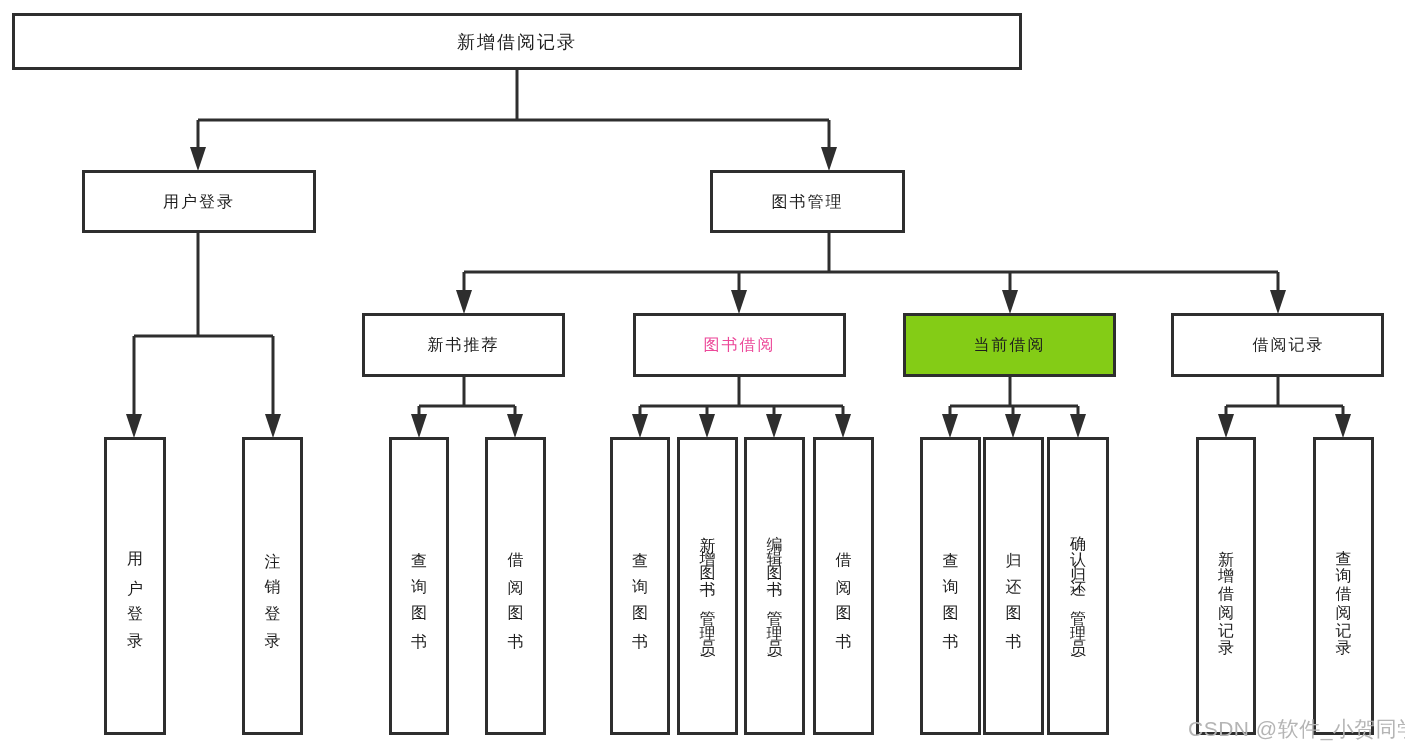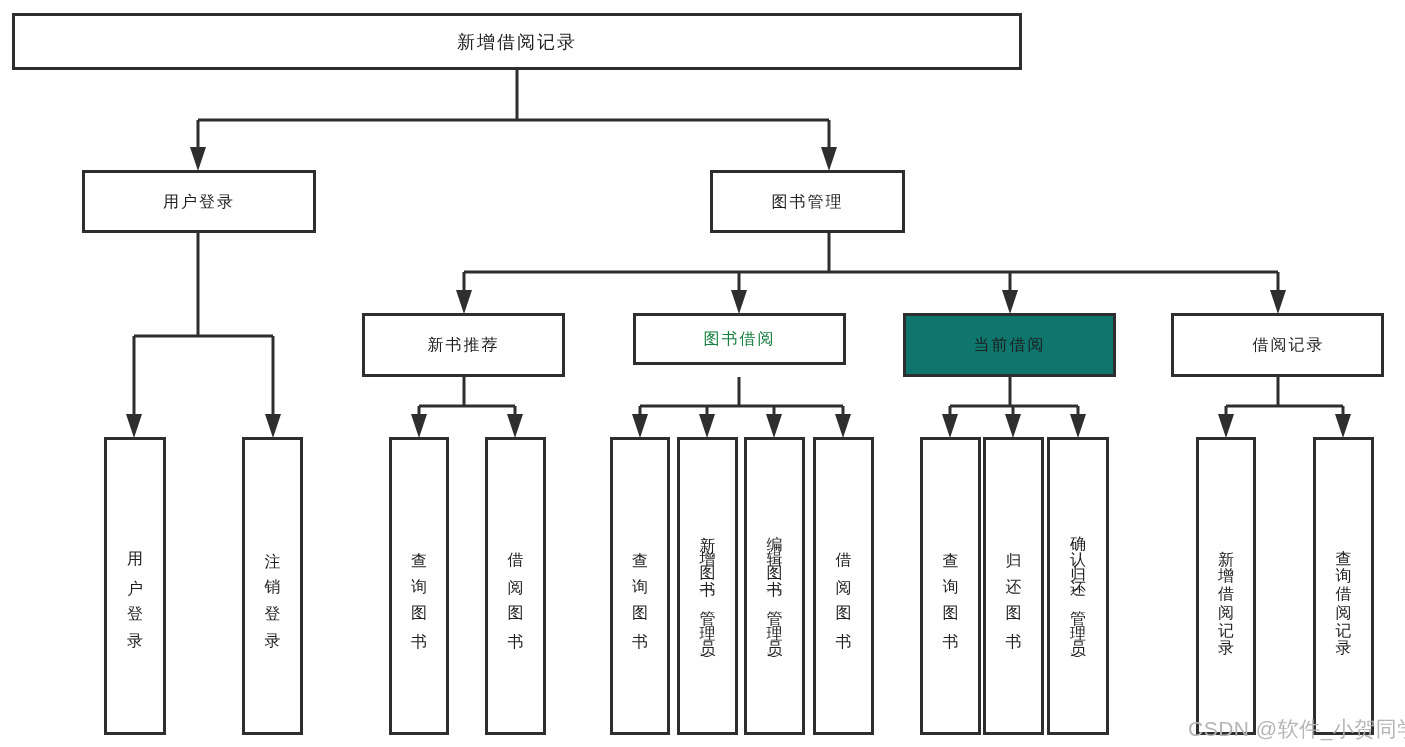--- a/index.html
+++ b/index.html
@@ -109,24 +109,24 @@
       </div>
       <div class="node" style="left: 82px; top: 170px; width: 234px; height: 63px; border-color: rgb(46, 46, 46); background: rgb(255, 255, 255); color: rgb(29, 29, 29);">
         <span>用户登录</span>
       </div>
       <div class="node" style="left: 710px; top: 170px; width: 195px; height: 63px; border-color: rgb(46, 46, 46); background: rgb(255, 255, 255); color: rgb(29, 29, 29);">
         <span>图书管理</span>
       </div>
       <div class="node" style="left: 362px; top: 313px; width: 203px; height: 64px; border-color: rgb(46, 46, 46); background: rgb(255, 255, 255); color: rgb(29, 29, 29);">
         <span>新书推荐</span>
       </div>
-      <div class="node" style="left: 633px; top: 313px; width: 213px; height: 52px; border-color: rgb(46, 46, 46); background: rgb(255, 255, 255); color: #15803d;">
+      <div class="node" style="left: 633px; top: 313px; width: 213px; height: 64px; border-color: rgb(46, 46, 46); background: rgb(255, 255, 255); color: #ec4899;">
         <span>图书借阅</span>
       </div>
-      <div class="node" style="left: 903px; top: 313px; width: 213px; height: 64px; border-color: rgb(46, 46, 46); background: #0f766e; color: rgb(29, 29, 29);">
+      <div class="node" style="left: 903px; top: 313px; width: 213px; height: 64px; border-color: rgb(46, 46, 46); background: #84cc16; color: rgb(29, 29, 29);">
         <span>当前借阅</span>
       </div>
       <div class="node" style="left: 1171px; top: 313px; width: 213px; height: 64px; border-color: rgb(46, 46, 46); background: rgb(255, 255, 255); color: rgb(29, 29, 29); padding-left: 22px;">
         <span>借阅记录</span>
       </div>
       <div class="node vertical" style="left: 104px; top: 437px; width: 62px; height: 298px; border-color: rgb(46, 46, 46); background: rgb(255, 255, 255); color: rgb(29, 29, 29);">
         <span style="letter-spacing: 27px; margin-bottom: -14px;">用户登录</span>
       </div>
       <div class="node vertical" style="left: 242px; top: 437px; width: 61px; height: 298px; border-color: rgb(46, 46, 46); background: rgb(255, 255, 255); color: rgb(29, 29, 29);">
         <span style="letter-spacing: 27px; margin-bottom: -14px;">注销登录</span>

